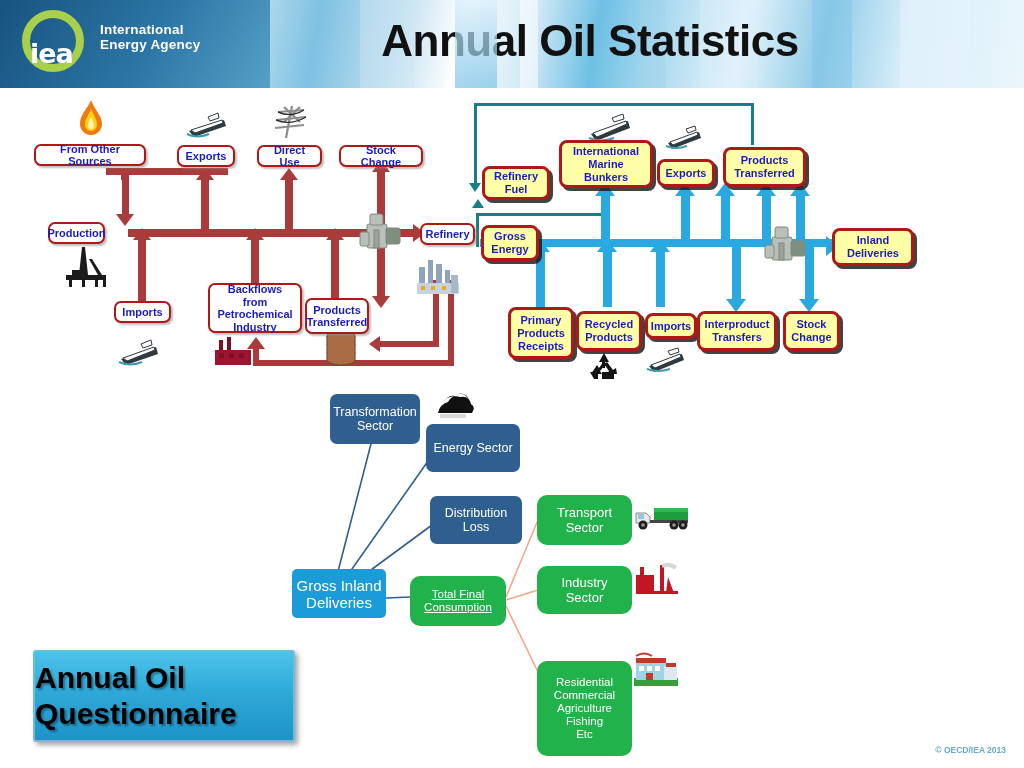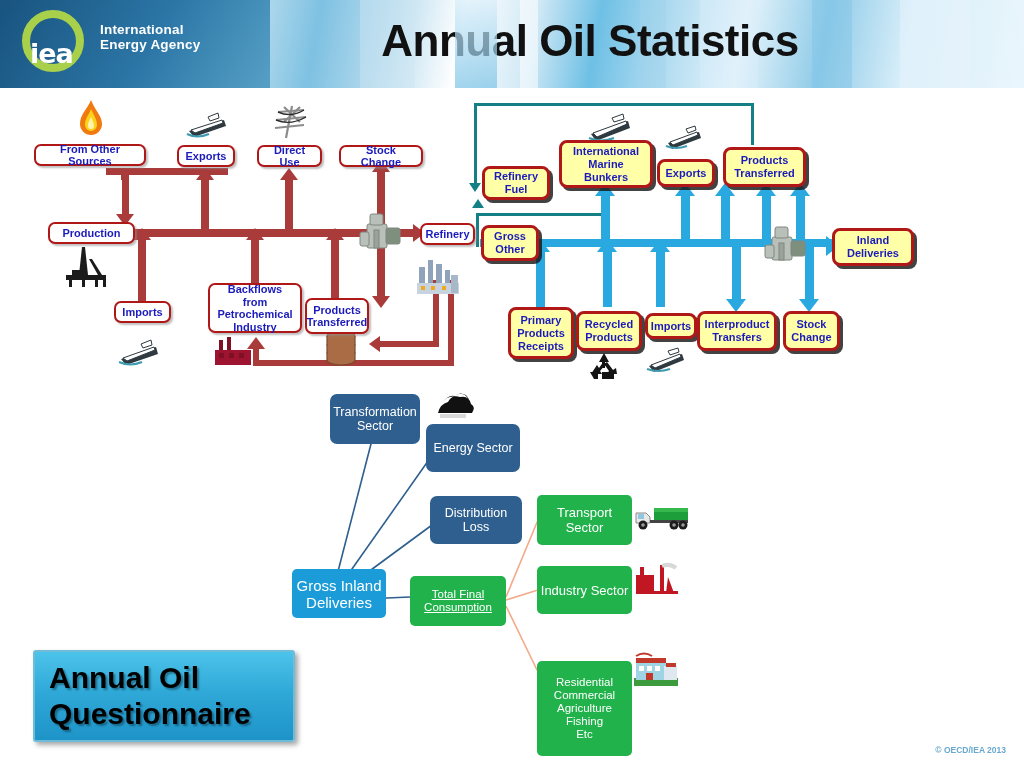--- a/index.html
+++ b/index.html
@@ -34,21 +34,21 @@
     font-weight:bold;font-size:11px;line-height:12.5px;padding:3px 6px;
     box-shadow:2px 2px 2px rgba(140,140,140,.55);}
   .ybox{background:#ffffa8;border:3px solid #b01818;border-radius:8px;color:#1b1bbb;
     font-weight:bold;font-size:11px;line-height:13px;padding:3px 5px;
     box-shadow:3px 3px 0px rgba(25,25,25,.82);}
 
   
   .dbox{background:#2e5f8e;color:#ffffff;border-radius:7px;font-size:12.5px;line-height:14px;
     font-weight:normal;padding:4px;}
   .lbox{background:#1b9bd8;color:#ffffff;border-radius:5px;font-size:15px;line-height:17px;padding:4px;}
-  .gbox{background:#21b24b;color:#ffffff;border-radius:5px;font-size:13px;line-height:15px;padding:0;}
+  .gbox{background:#21b24b;color:#ffffff;border-radius:10px;font-size:13px;line-height:15px;padding:8px;}
   .gbox.small{font-size:11.5px;line-height:13px;}
 
   
   .ln{position:absolute;z-index:3;}
   .r{background:#a93b3b;}
   .b{background:#29a9e0;}
   .t{background:#157f86;}
 
   
   .ah{position:absolute;width:0;height:0;z-index:4;}
@@ -63,21 +63,21 @@
 
   
   .ico{position:absolute;z-index:5;}
 
   
   #aoq{position:absolute;left:33px;top:650px;width:258px;height:88px;
     background:linear-gradient(180deg,#4cc3ea 0%,#2fa9d8 45%,#1e93c8 100%);
     border:2px solid #6fbcd8;border-radius:3px;
     box-shadow:3px 3px 5px rgba(0,0,0,.35);
     display:flex;align-items:center;z-index:8;}
-  #aoq span{display:block;padding-left:14px;font-size:30px;font-weight:bold;color:#000;
+  #aoq span{display:block;font-size:30px;font-weight:bold;color:#000;
     line-height:36px;text-shadow:2px 2px 2px rgba(0,0,0,.35);}
   #copy{position:absolute;right:18px;top:745px;font-size:8.5px;color:#6aa8cf;font-weight:bold;z-index:8;}
 
   svg{display:block;overflow:visible;}
 </style>
 </head>
 <body>
 
 <div id="stage">
 
@@ -145,21 +145,21 @@
     </div>
   <div class="node rbox" style="left:177px;top:145px;width:58px;height:22px;">
     <span>Exports</span>
     </div>
   <div class="node rbox" style="left:257px;top:145px;width:65px;height:22px;align-items:center;">
     <span>Direct Use</span>
     </div>
   <div class="node rbox" style="left:339px;top:145px;width:84px;height:22px;">
     <span>Stock Change</span>
     </div>
-  <div class="node rbox" style="left:48px;top:222px;width:87px;height:22px;">
+  <div class="node rbox" style="left:48px;top:222px;width:57px;height:22px;">
     <span>Production</span>
     </div>
   <div class="node rbox" style="left:114px;top:301px;width:57px;height:22px;">
     <span>Imports</span>
     </div>
   <div class="node rbox" style="left:208px;top:283px;width:94px;height:50px;flex-direction:column;">
     <span>Backflows from</span>
     <span>Petrochemical</span>
     <span>Industry</span>
     </div>
@@ -309,21 +309,21 @@
     </div>
   <div class="node ybox" style="left:657px;top:159px;width:58px;height:28px;">
     <span>Exports</span>
     </div>
   <div class="node ybox" style="left:723px;top:147px;width:83px;height:40px;flex-direction:column;">
     <span>Products</span>
     <span>Transferred</span>
     </div>
   <div class="node ybox" style="left:481px;top:225px;width:58px;height:36px;flex-direction:column;">
     <span>Gross</span>
-    <span>Other</span>
+    <span>Energy</span>
     </div>
   <div class="node ybox" style="left:832px;top:228px;width:82px;height:38px;flex-direction:column;">
     <span>Inland</span>
     <span>Deliveries</span>
     </div>
   <div class="node ybox" style="left:508px;top:307px;width:66px;height:52px;flex-direction:column;">
     <span>Primary</span>
     <span>Products</span>
     <span>Receipts</span>
     </div>

